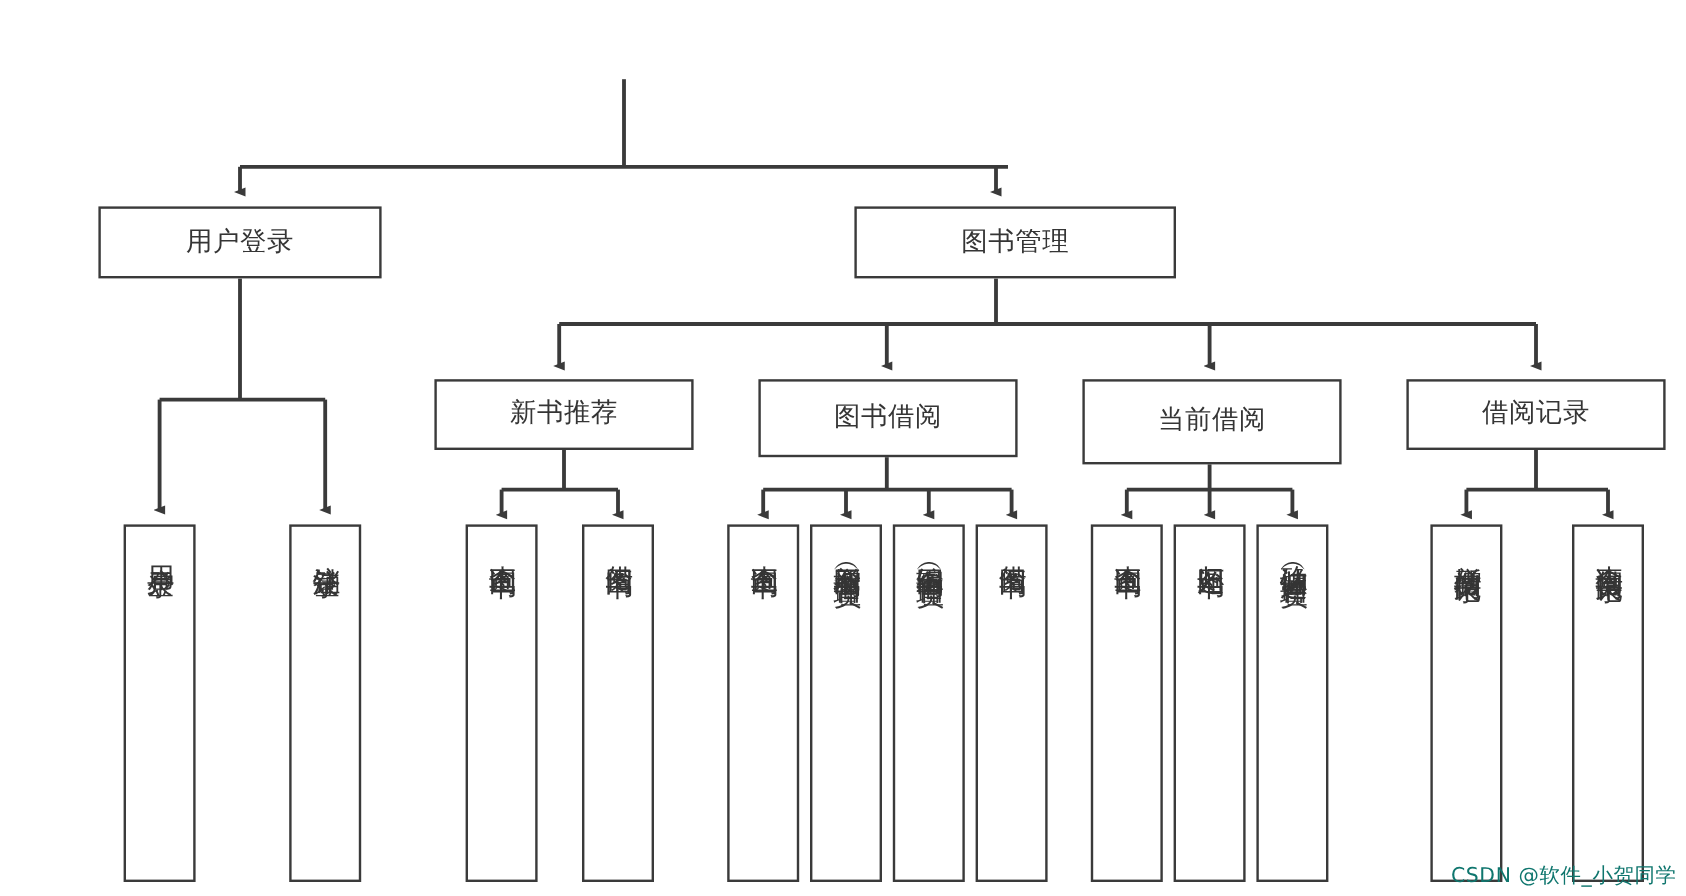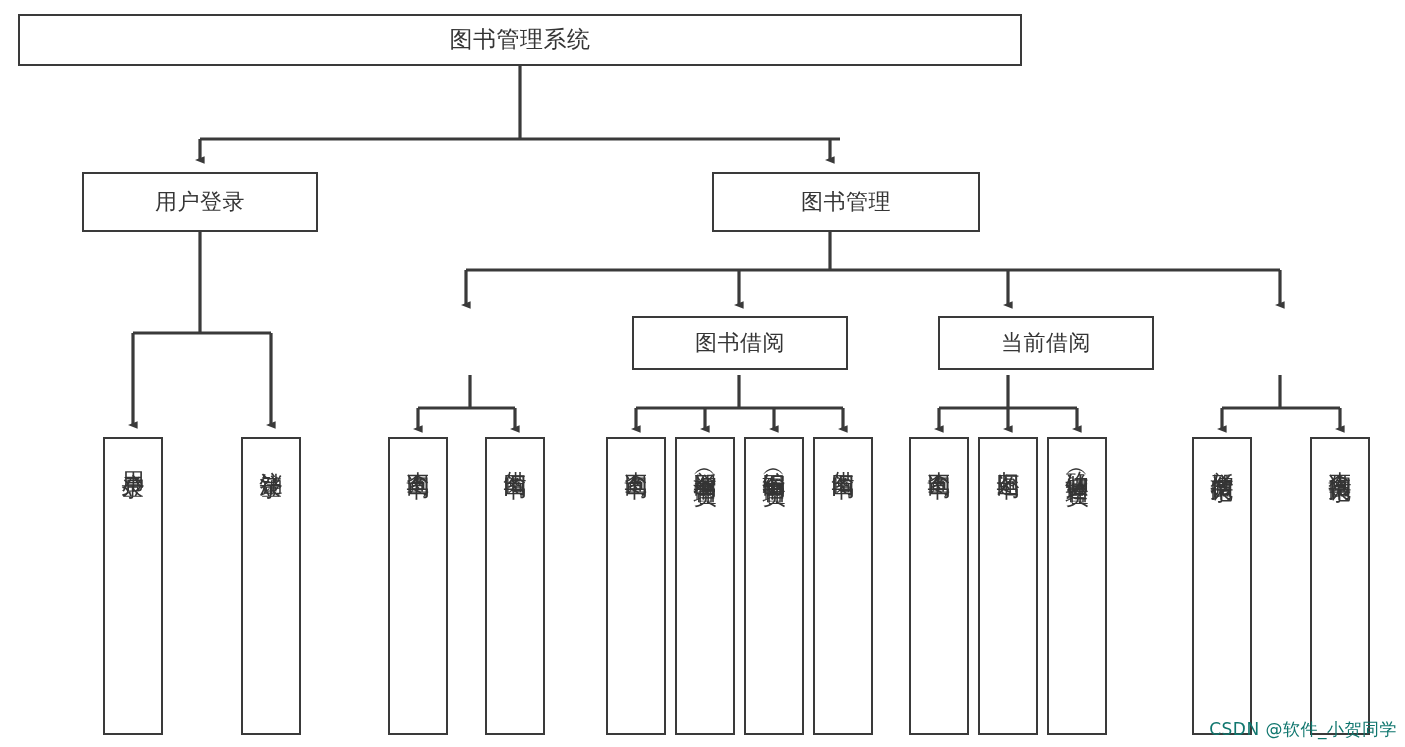--- a/index.html
+++ b/index.html
@@ -123,41 +123,44 @@
       <path d="M1008,408 L1008,429" marker-end="url(#arrowhead)"></path>
       <path d="M1077,408 L1077,429" marker-end="url(#arrowhead)"></path>
 
       <path d="M1280,375 L1280,408"></path>
       <path d="M1222,408 L1340,408"></path>
       <path d="M1222,408 L1222,429" marker-end="url(#arrowhead)"></path>
       <path d="M1340,408 L1340,429" marker-end="url(#arrowhead)"></path>
     </g>
   </svg>
 
-  <div class="node horiz root" style="left:18px; top:14px; width:1004px; height:52px;">
-    <span class="node-label">图书管理系统</span>
-  </div>
 
   <div class="node horiz" style="left:82px; top:172px; width:236px; height:60px;">
     <span class="node-label">用户登录</span>
   </div>
 
   <div class="node horiz" style="left:712px; top:172px; width:268px; height:60px;">
     <span class="node-label">图书管理</span>
   </div>
 
-
-  <div class="node horiz" style="left:632px; top:316px; width:216px; height:54px;">
+  <div class="node horiz" style="left:362px; top:316px; width:216px; height:59px;">
+    <span class="node-label">新书推荐</span>
+  </div>
+
+  <div class="node horiz" style="left:632px; top:316px; width:216px; height:65px;">
     <span class="node-label">图书借阅</span>
   </div>
 
-  <div class="node horiz" style="left:902px; top:316px; width:216px; height:54px;margin-left:36px;">
+  <div class="node horiz" style="left:902px; top:316px; width:216px; height:71px;">
     <span class="node-label">当前借阅</span>
   </div>
 
+  <div class="node horiz" style="left:1172px; top:316px; width:216px; height:59px;">
+    <span class="node-label">借阅记录</span>
+  </div>
 
   <div class="node vert" style="left:103px; top:437px; width:60px; height:298px;">
     <span class="node-label">用户登录</span>
   </div>
 
   <div class="node vert" style="left:241px; top:437px; width:60px; height:298px;">
     <span class="node-label">注销登录</span>
   </div>
 
   <div class="node vert" style="left:388px; top:437px; width:60px; height:298px;">

